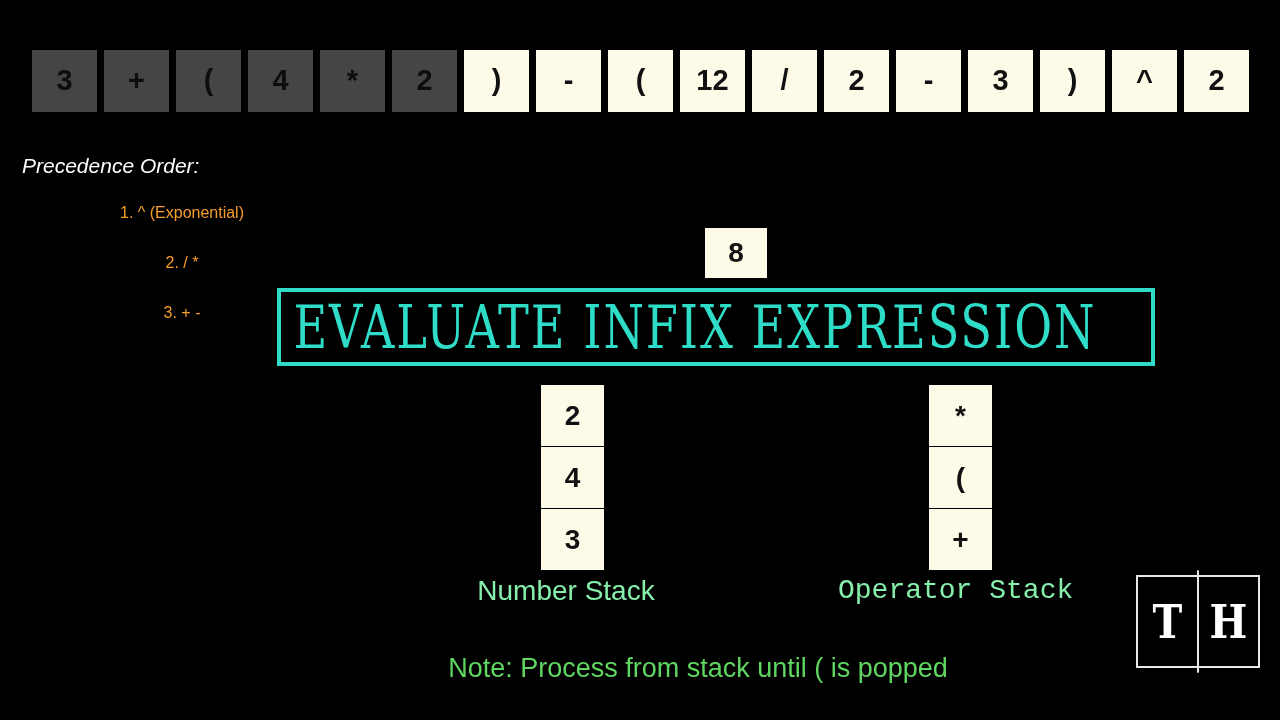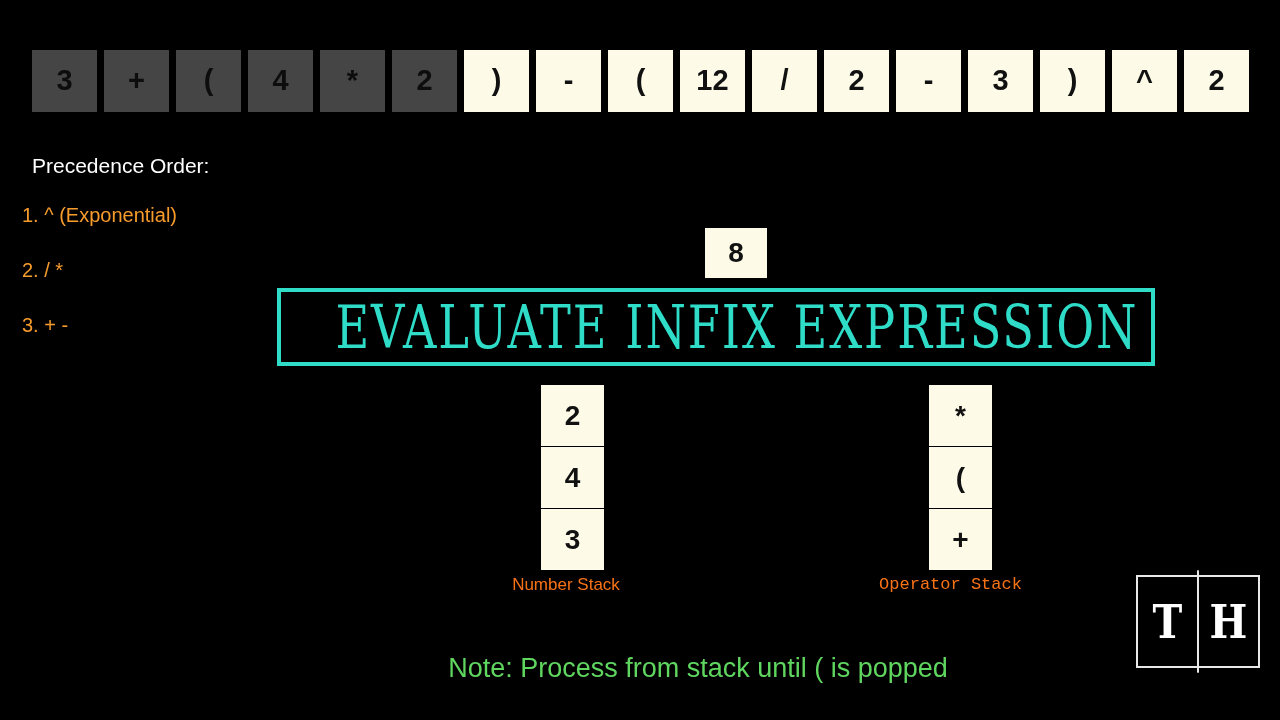--- a/index.html
+++ b/index.html
@@ -52,42 +52,44 @@
   
   #precedence-panel {
     position: absolute;
     left: 22px;
     top: 154px;
     width: 320px;
   }
   #precedence-heading {
     font-size: 21px;
     color: #ffffff;
-    margin: 0 0 26px 10px;
+    margin: 0 0 26px 0;
     font-weight: normal;
+    font-style: italic;
   }
   .precedence-item {
-    font-size: 20px;
+    font-size: 16px;
     color: #f79c2c;
     margin-bottom: 32px;
     white-space: pre;
+    text-align: center;
   }
 
   
   #title-banner {
     position: absolute;
     left: 277px;
     top: 288px;
     width: 878px;
     height: 78px;
     border: 4px solid #2edcc8;
     box-sizing: border-box;
     display: flex;
     align-items: center;
-    justify-content: flex-end;
+    justify-content: flex-start;
     background: #000000;
   }
   #title-text {
     color: #2edcc8;
     font-size: 53px;
     letter-spacing: 2px;
     font-family: "DejaVu Serif", serif;
     font-weight: normal;
     font-stretch: condensed;
     text-transform: uppercase;
@@ -129,22 +131,22 @@
     display: flex;
     align-items: center;
     justify-content: center;
     font-size: 28px;
     font-weight: bold;
     box-sizing: border-box;
   }
 
   .stack-label {
     position: absolute;
-    font-size: 17px;
-    color: #f97316;
+    font-size: 28px;
+    color: #86efac;
     white-space: nowrap;
   }
   #number-stack-label { left: 460px; top: 575px; width: 212px; text-align: center; }
   #operator-stack-label { left: 838px; top: 575px; width: 225px; text-align: center; font-family: Liberation Mono, monospace; }
 
   
   #note-text {
     position: absolute;
     left: 0;
     top: 653px;

